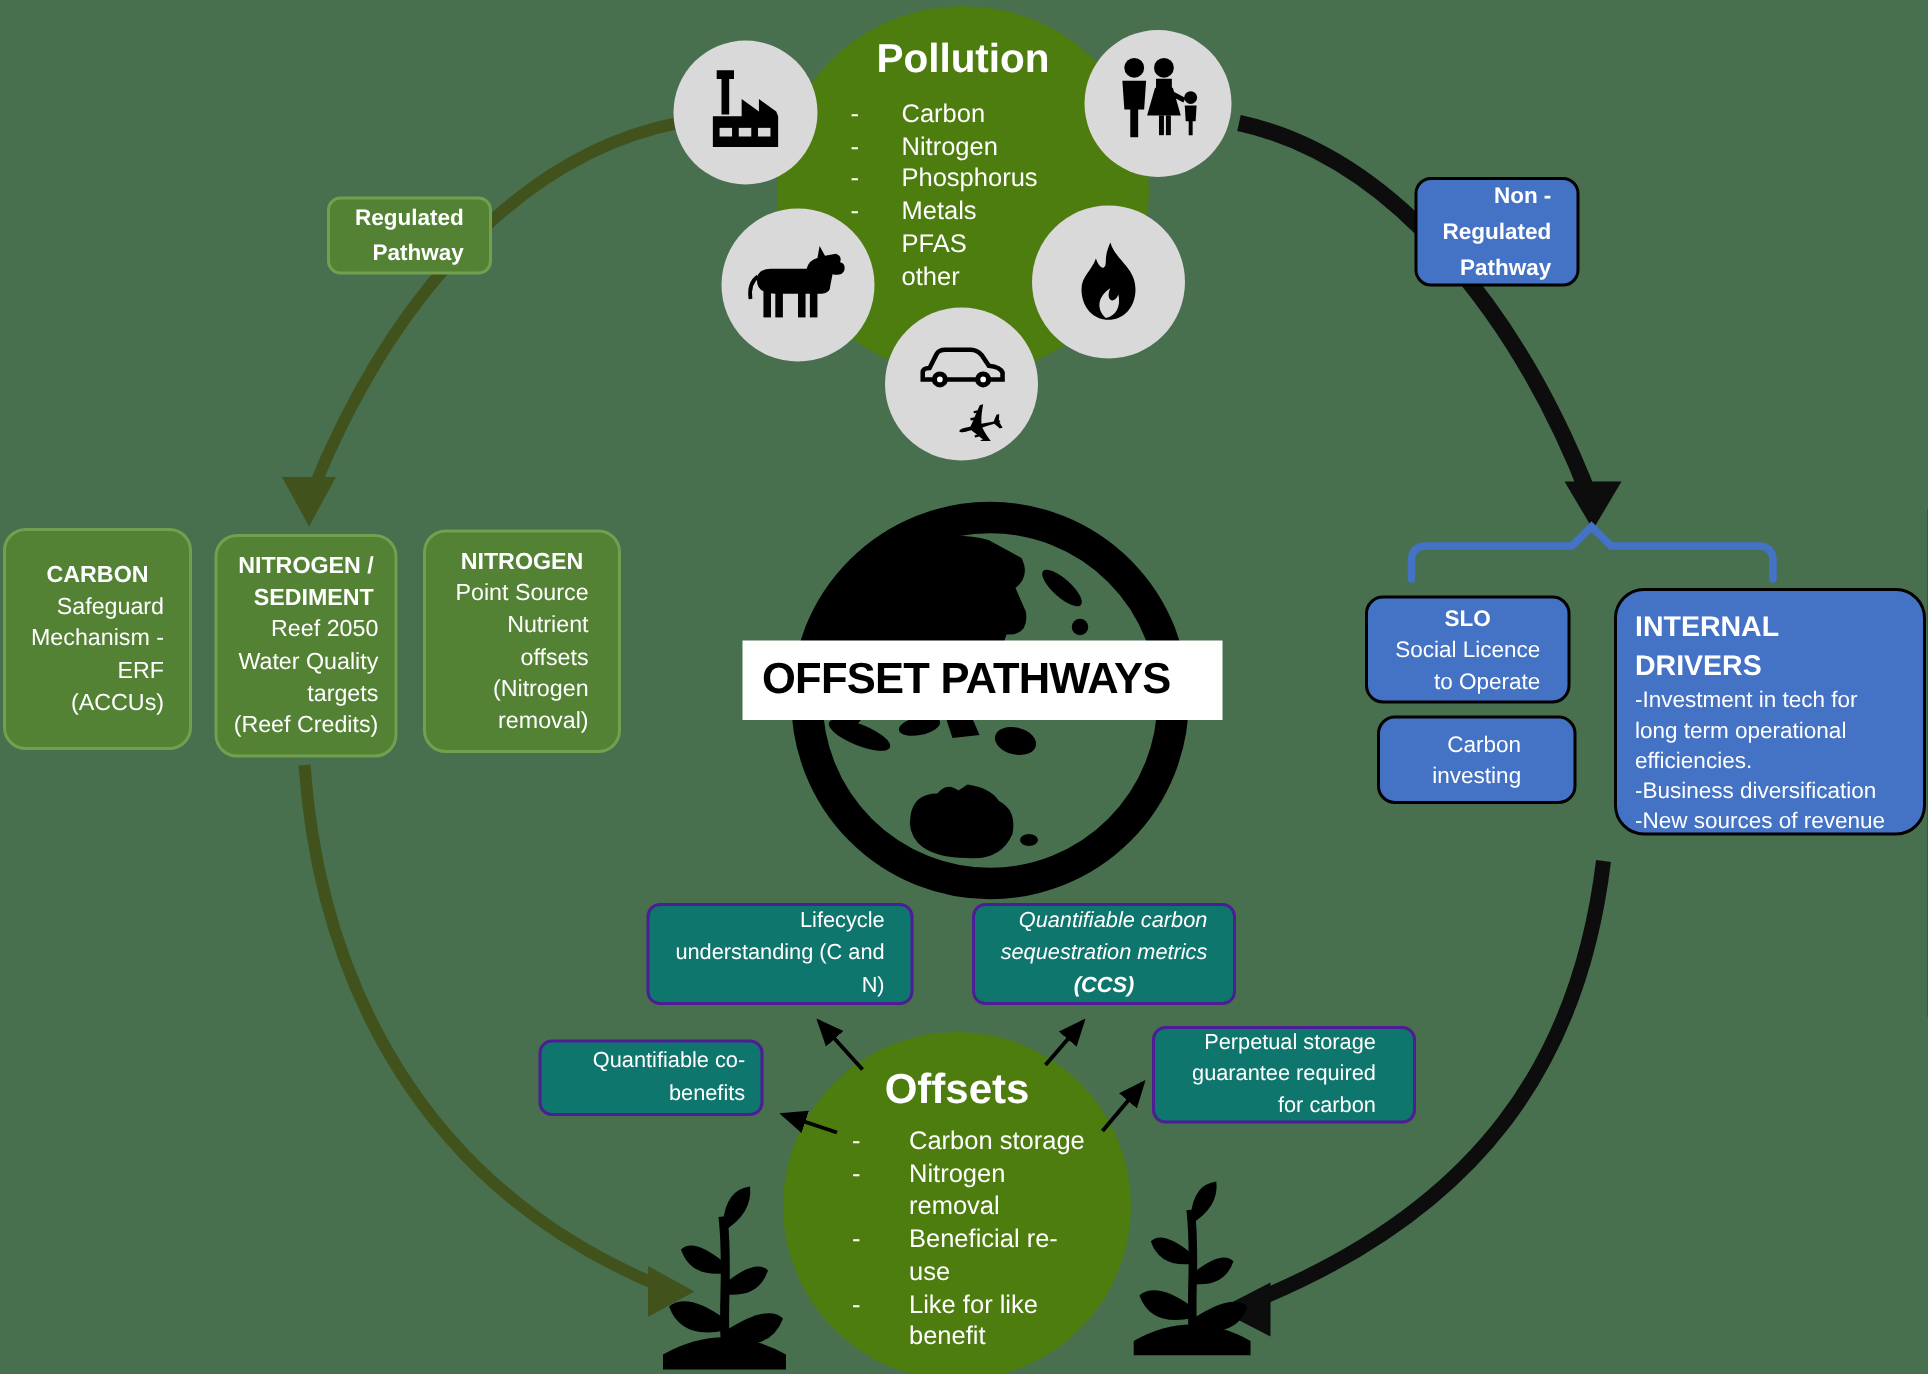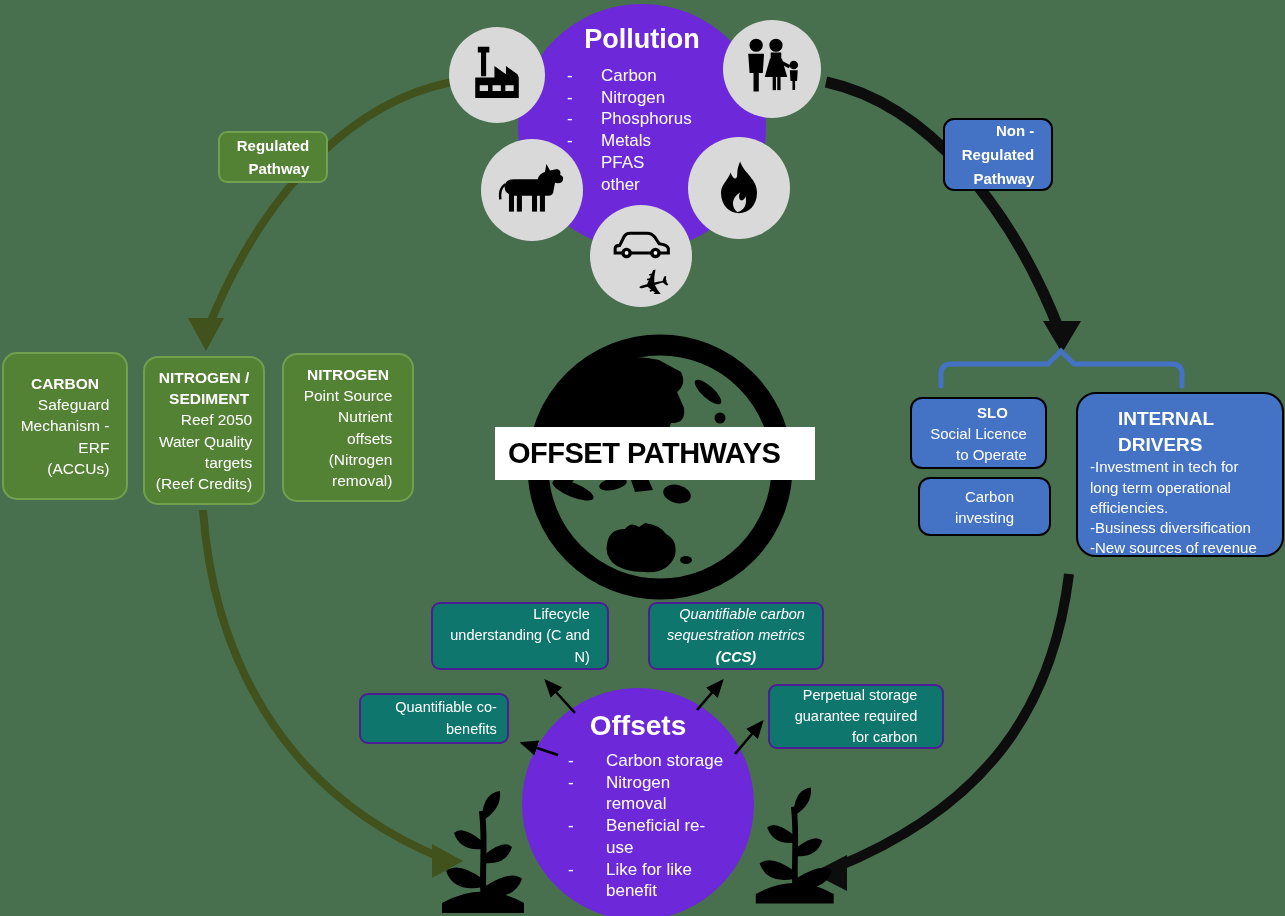--- a/index.html
+++ b/index.html
@@ -7,40 +7,40 @@
     position:relative;width:1285px;height:916px;overflow:hidden;
     background:#48704F;
     font-family:"Liberation Sans","DejaVu Sans",sans-serif;
     color:#fff;
   }
   .abs{position:absolute;}
   .pre{white-space:pre-line;}
   .ctr{display:flex;flex-direction:column;align-items:center;justify-content:center;text-align:right;}
 
   
-  .blackcircle{background:#6d28d9;border-radius:50%;}
+  .blackcircle{background:#4d7c0f;border-radius:50%;}
 
   
   .iconcircle{background:#D9D9D9;border-radius:50%;display:flex;align-items:center;justify-content:center;}
 
   
   .blist{display:flex;flex-direction:column;}
   .brow{display:flex;font-size:17px;line-height:21.7px;}
   .brow .dash{width:34px;flex:none;}
   .circle-title{font-weight:bold;text-align:center;}
 
   
   .gbox{background:#548235;border:2px solid #71A04E;border-radius:15px;font-size:15.5px;line-height:1.36;}
   .gbox .t{font-weight:bold;}
   .badge-green{background:#548235;border:2px solid #71A04E;border-radius:9px;font-weight:bold;font-size:15px;line-height:1.55;}
 
   
   .bbox{background:#4472C4;border:2px solid #000;font-size:15px;line-height:1.4;}
   .badge-blue{background:#4472C4;border:2px solid #000;border-radius:11px;font-weight:bold;font-size:15px;line-height:1.6;}
-  .bbox .t{font-weight:bold;margin-left:28px;}
+  .bbox .t{font-weight:bold;}
 
   
   .graybox{background:#0f766e;border:2px solid #4c1d95;border-radius:9px;font-size:14.5px;line-height:1.45;}
 
   
   #banner{background:#fff;color:#000;font-weight:bold;font-size:29px;letter-spacing:-0.5px;
           line-height:53px;padding-left:13px;box-sizing:border-box;}
 </style>
 </head>
 <body>

